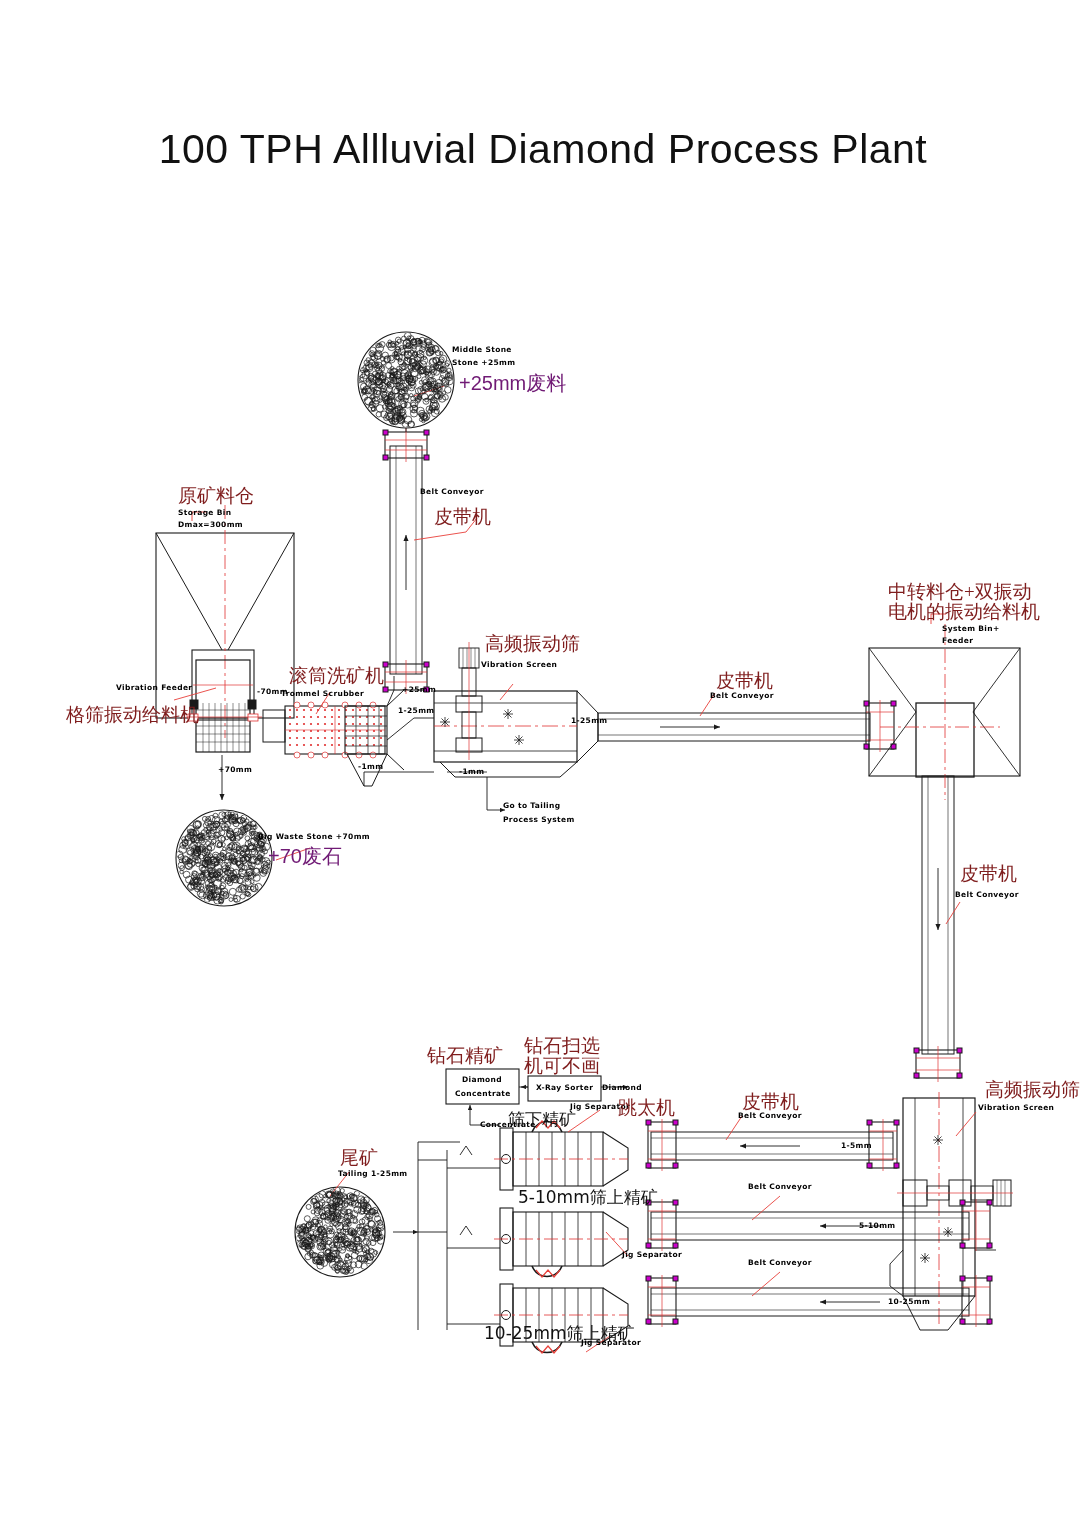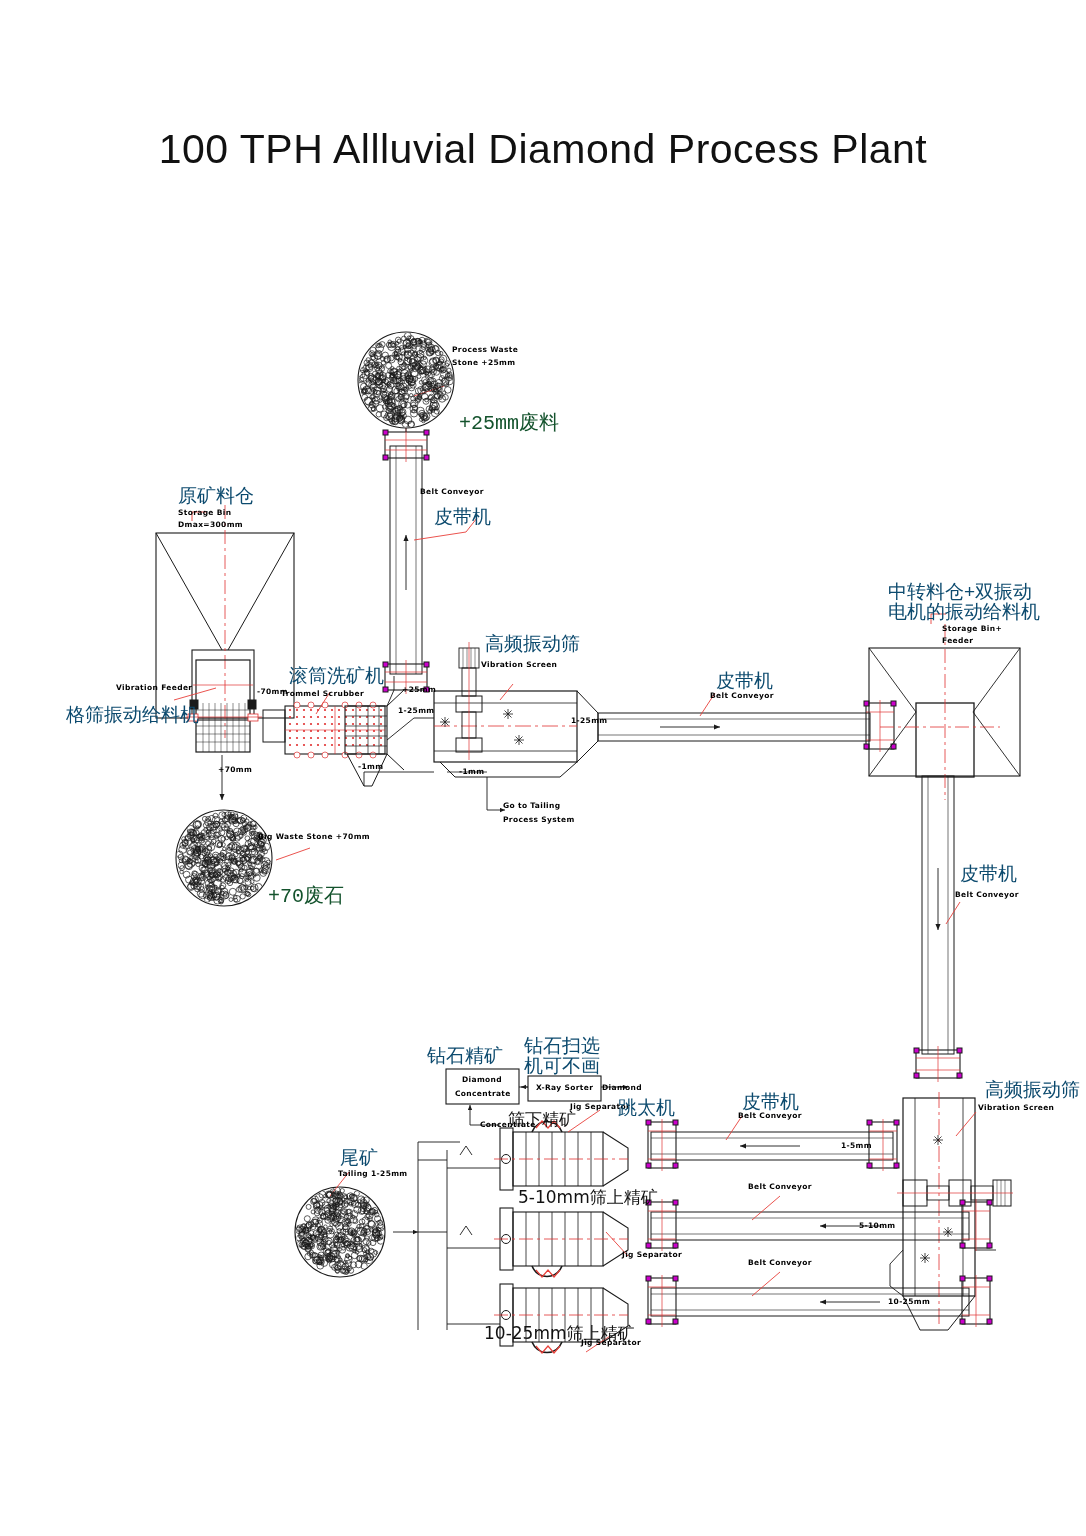--- a/index.html
+++ b/index.html
@@ -1,23 +1,23 @@
 <!DOCTYPE html>
 <html><head>
 <meta charset="utf-8">
 <style>
   html,body{margin:0;padding:0;background:#fff;}
   body{width:1086px;height:1536px;position:relative;
        font-family:"Liberation Sans","DejaVu Sans",sans-serif;color:#000;overflow:hidden;}
   #stage{position:absolute;left:0;top:0;width:1086px;height:1536px;}
   .t{position:absolute;white-space:pre;line-height:1.05;}
   
-  .cn{font-family:Liberation Sans, sans-serif;font-size:19px;color:#0c4a6e;}
+  .cn{font-family:Liberation Serif, serif;font-size:19px;color:#7f1d1d;}
   .cn-sm{font-family:"DejaVu Sans","Liberation Sans",sans-serif;font-size:17px;color:#111;text-align:center;}
-  .cn-lg{font-family:Liberation Mono, monospace;font-size:20px;color:#14532d;margin-top:40px;}
+  .cn-lg{font-family:Liberation Sans, sans-serif;font-size:20px;color:#701a75;}
   
   .en{font-family:"DejaVu Sans","Liberation Sans",sans-serif;font-size:7.5px;
       font-weight:bold;letter-spacing:.35px;color:#000;}
   #title{position:absolute;left:0;top:126px;width:1086px;text-align:center;
          font-family:"Liberation Sans","DejaVu Sans",sans-serif;
          font-size:41px;font-weight:400;letter-spacing:.5px;color:#111;}
   svg{position:absolute;left:0;top:0;}
 </style>
 </head>
 <body>
@@ -1841,39 +1841,39 @@
   <div class="t en" style="left:218px;top:766px;">+70mm</div>
   <div class="t en" style="left:388px;top:686px;padding-left:14px;">+25mm</div>
   <div class="t en" style="left:398px;top:707px;">1-25mm</div>
   <div class="t en" style="left:358px;top:763px;">-1mm</div>
   <div class="t en" style="left:459px;top:768px;">-1mm</div>
   <div class="t en" style="left:571px;top:717px;">1-25mm</div>
 
   <div class="t en" style="left:420px;top:488px;">Belt Conveyor</div>
   <div class="t cn" style="left:434px;top:507px;">皮带机</div>
 
-  <div class="t en" style="left:452px;top:346px;">Process Waste</div>
+  <div class="t en" style="left:452px;top:346px;">Middle Stone</div>
   <div class="t en" style="left:452px;top:359px;text-align:right;">Stone +25mm</div>
   <div class="t cn-lg" style="left:459px;top:373px;">+25mm废料</div>
 
   <div class="t en" style="left:258px;top:833px;">Big Waste Stone +70mm</div>
   <div class="t cn-lg" style="left:268px;top:846px;">+70废石</div>
 
   <div class="t cn" style="left:485px;top:634px;">高频振动筛</div>
   <div class="t en" style="left:481px;top:661px;">Vibration Screen</div>
 
   <div class="t en" style="left:503px;top:802px;">Go to Tailing</div>
   <div class="t en" style="left:503px;top:816px;">Process System</div>
 
   <div class="t cn" style="left:716px;top:671px;">皮带机</div>
   <div class="t en" style="left:710px;top:692px;">Belt Conveyor</div>
 
   <div class="t cn" style="left:888px;top:582px;">中转料仓+双振动</div>
   <div class="t cn" style="left:888px;top:602px;">电机的振动给料机</div>
-  <div class="t en" style="left:942px;top:625px;">Storage Bin+</div>
+  <div class="t en" style="left:942px;top:625px;">System Bin+</div>
   <div class="t en" style="left:942px;top:637px;">Feeder</div>
 
   <div class="t cn" style="left:960px;top:864px;">皮带机</div>
   <div class="t en" style="left:955px;top:891px;">Belt Conveyor</div>
 
   <div class="t cn" style="left:985px;top:1080px;">高频振动筛</div>
   <div class="t en" style="left:978px;top:1104px;">Vibration Screen</div>
 
   <div class="t cn" style="left:427px;top:1046px;">钻石精矿</div>
   <div class="t en" style="left:462px;top:1076px;">Diamond</div>

